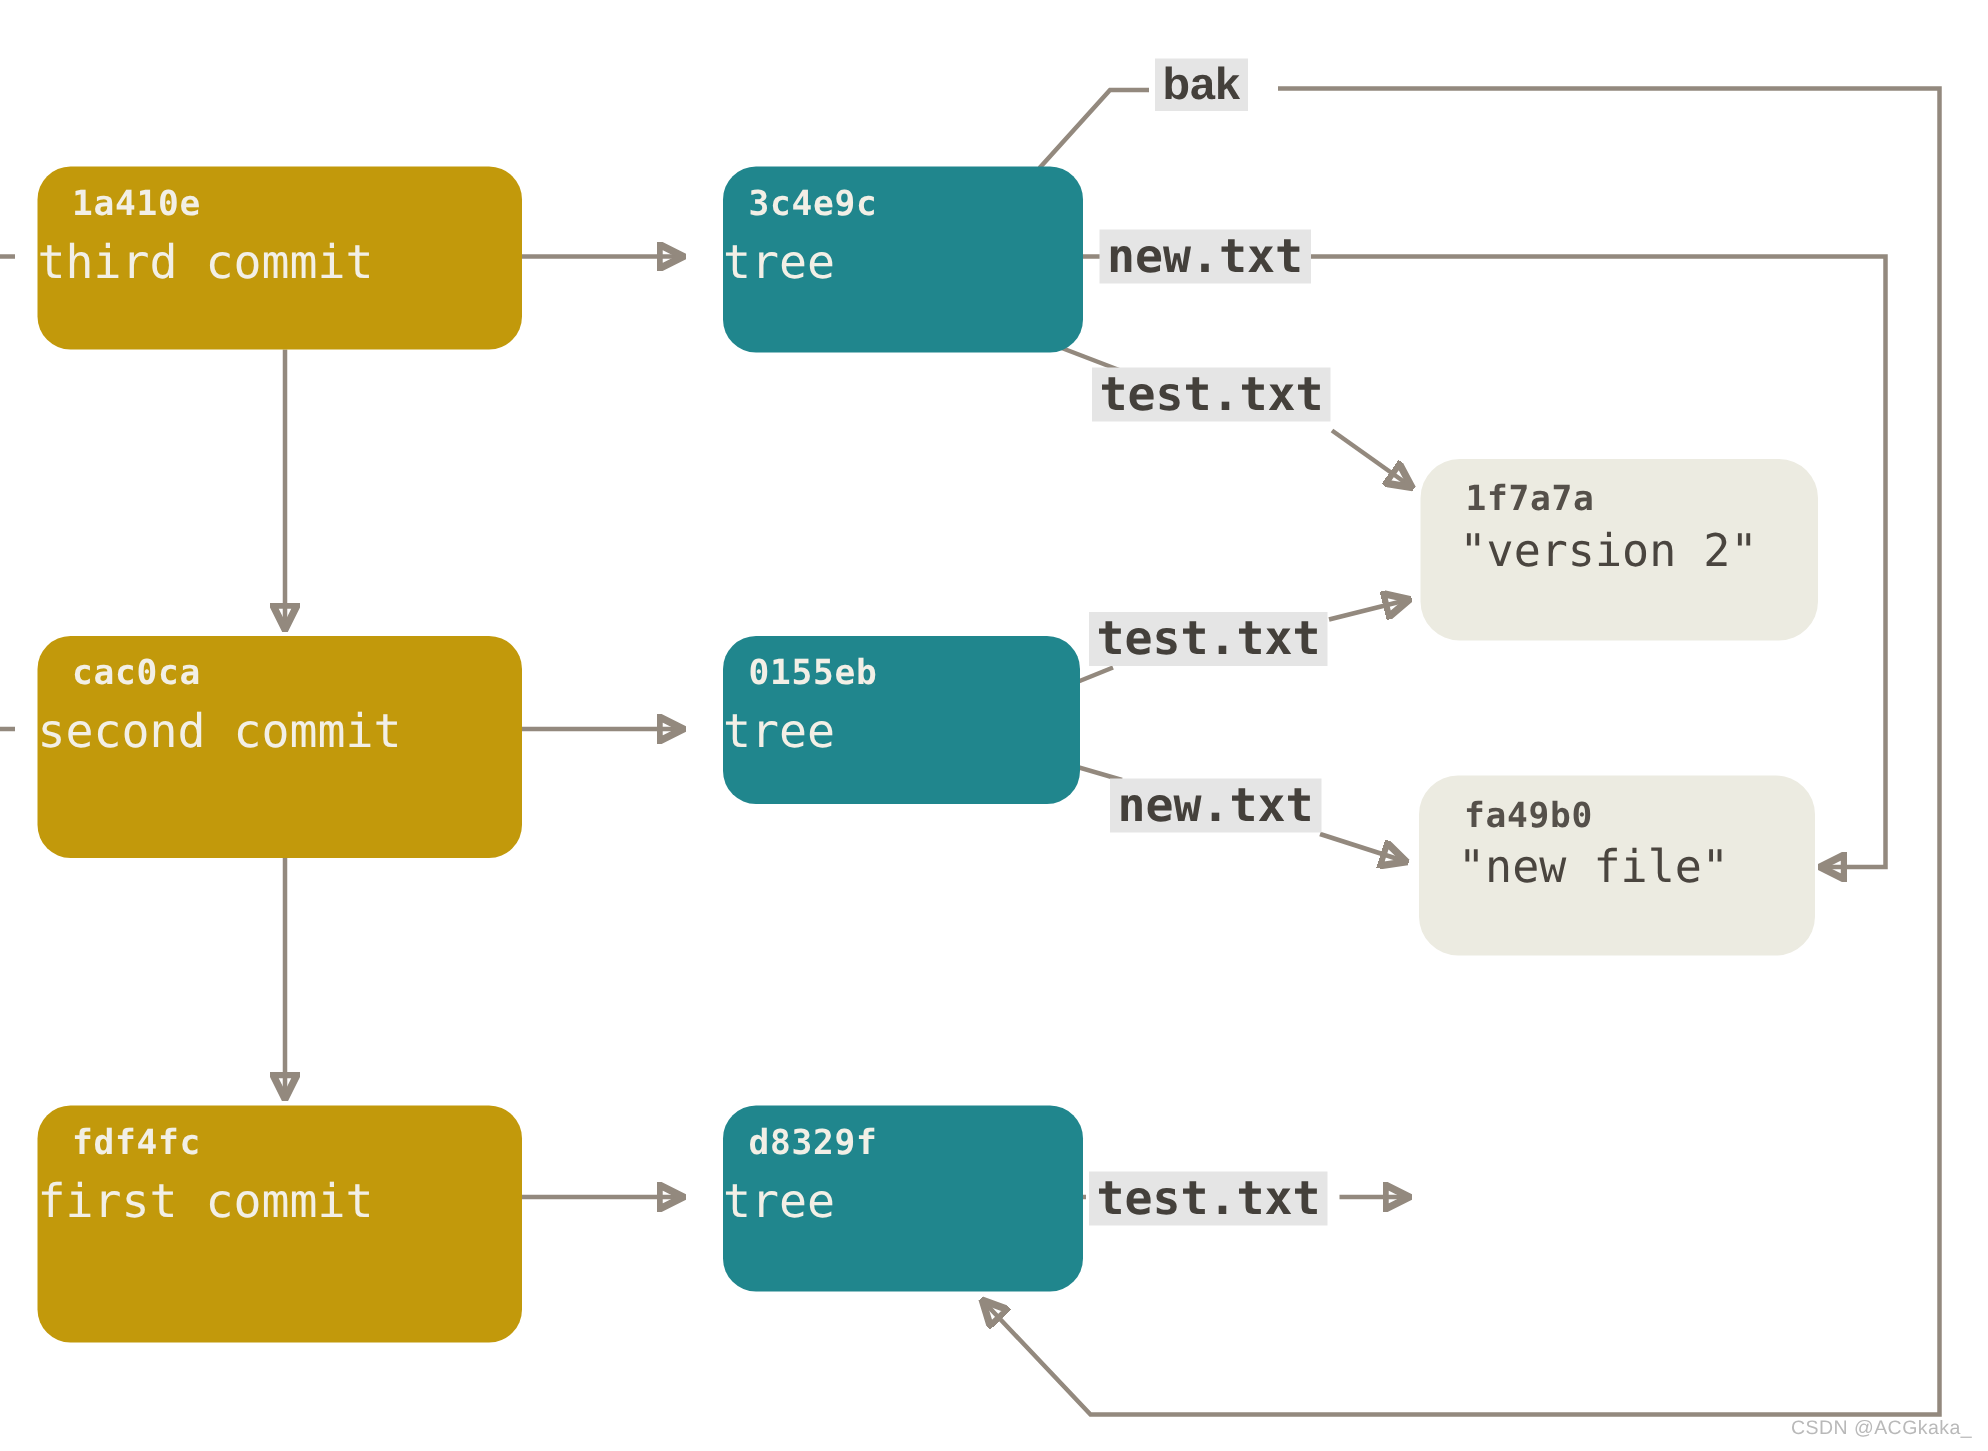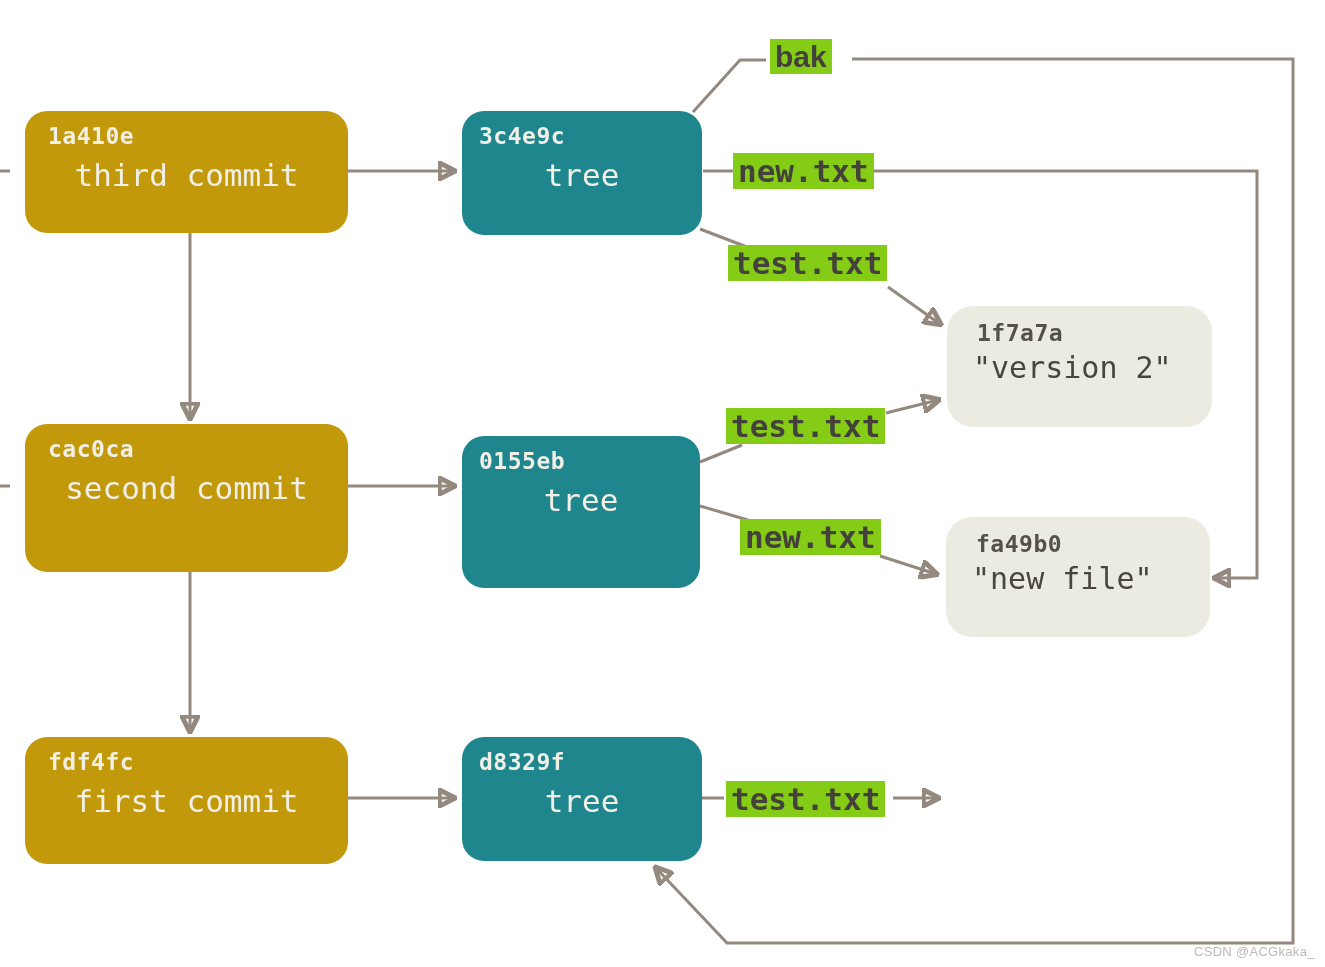--- a/index.html
+++ b/index.html
@@ -18,42 +18,41 @@
     width:1325px;height:967px;
     background:#ffffff;
     overflow:hidden;
     font-family:"DejaVu Sans Mono", monospace;
   }
   #edges{position:absolute;left:0;top:0;width:1325px;height:967px;}
   #edges path{stroke:var(--line);stroke-width:3;fill:none;}
 
   .box{position:absolute;box-sizing:border-box;}
   .commit{background:var(--commit-bg);border-radius:22px;padding-left:16px;}
-  .tree{background:var(--tree-bg);border-radius:22px;}
+  .tree{background:var(--tree-bg);border-radius:22px;margin-left:20px;}
   .blob{background:var(--blob-bg);border-radius:26px;}
 
   .box-hash{
     position:absolute;left:23px;top:12px;
     font-size:23px;font-weight:700;letter-spacing:.5px;
     color:var(--box-text);
   }
   .tree .box-hash{left:17px;}
   .box-label{
     position:absolute;left:0;right:0;top:46px;
-    text-align:center;
     font-size:31px;font-weight:500;
     color:var(--box-text);
     white-space:nowrap;
   }
   .blob .box-hash{left:30px;top:14px;color:#55504A;}
   .blob .box-label{left:26px;right:auto;top:44px;text-align:left;font-size:30px;color:var(--blob-text);}
 
   .edge-label{
     position:absolute;
-    background:#84cc16;
+    background:#e5e5e5;
     padding:1px 5px;
     font-size:31px;font-weight:600;
     color:var(--label-text);
     white-space:nowrap;
     line-height:1.1;
   }
   .edge-label.sans{font-family:"Liberation Sans", sans-serif;font-weight:700;font-size:30px;}
 
   .watermark{
     position:absolute;left:1194px;top:944px;
@@ -109,26 +108,26 @@
   </div>
   <div class="box tree" style="left:462px;top:111px;width:240px;height:124px">
     <div class="box-hash">3c4e9c</div>
     <div class="box-label">tree</div>
   </div>
 
   <div class="box commit" style="left:25px;top:424px;width:323px;height:148px">
     <div class="box-hash">cac0ca</div>
     <div class="box-label">second commit</div>
   </div>
-  <div class="box tree" style="left:462px;top:436px;width:238px;height:152px">
+  <div class="box tree" style="left:462px;top:424px;width:238px;height:112px">
     <div class="box-hash">0155eb</div>
     <div class="box-label">tree</div>
   </div>
 
-  <div class="box commit" style="left:25px;top:737px;width:323px;height:127px">
+  <div class="box commit" style="left:25px;top:737px;width:323px;height:158px">
     <div class="box-hash">fdf4fc</div>
     <div class="box-label">first commit</div>
   </div>
   <div class="box tree" style="left:462px;top:737px;width:240px;height:124px">
     <div class="box-hash">d8329f</div>
     <div class="box-label">tree</div>
   </div>
 
   <div class="box blob" style="left:947px;top:306px;width:265px;height:121px">
     <div class="box-hash">1f7a7a</div>

